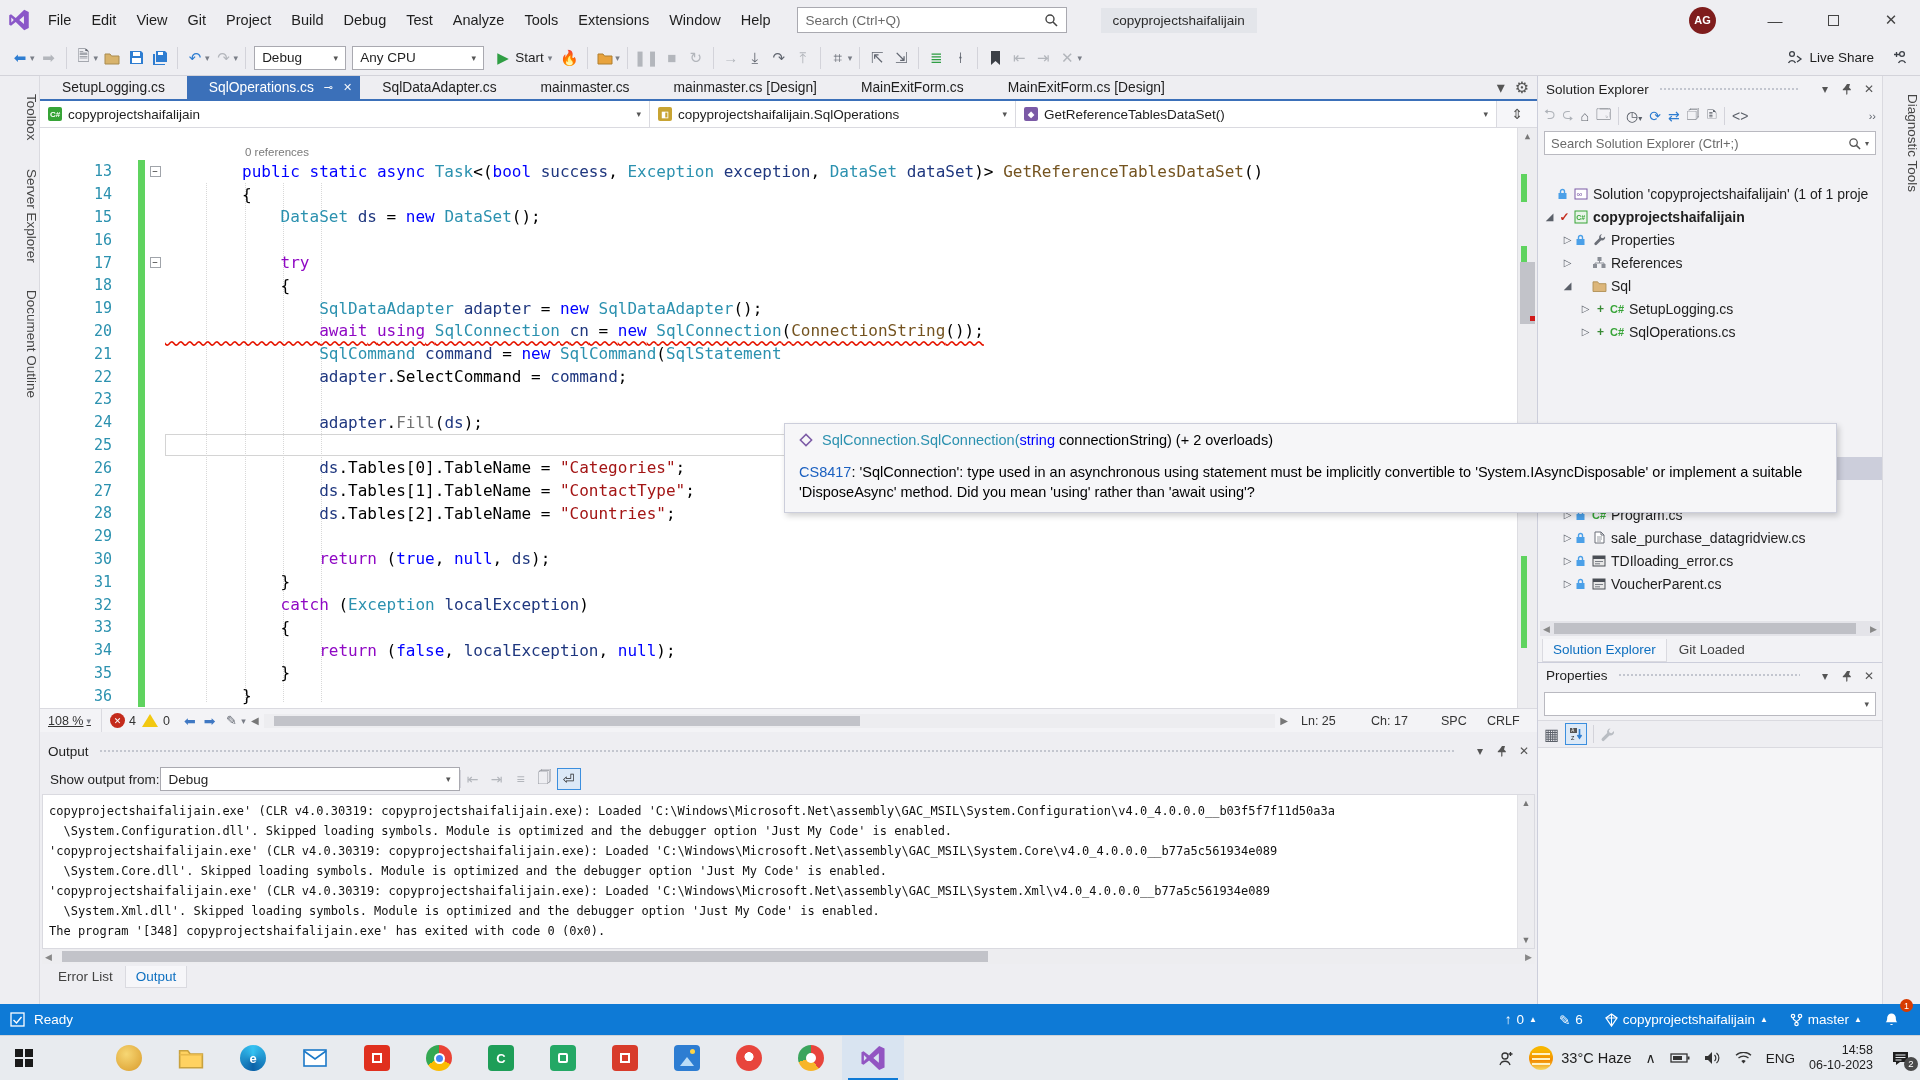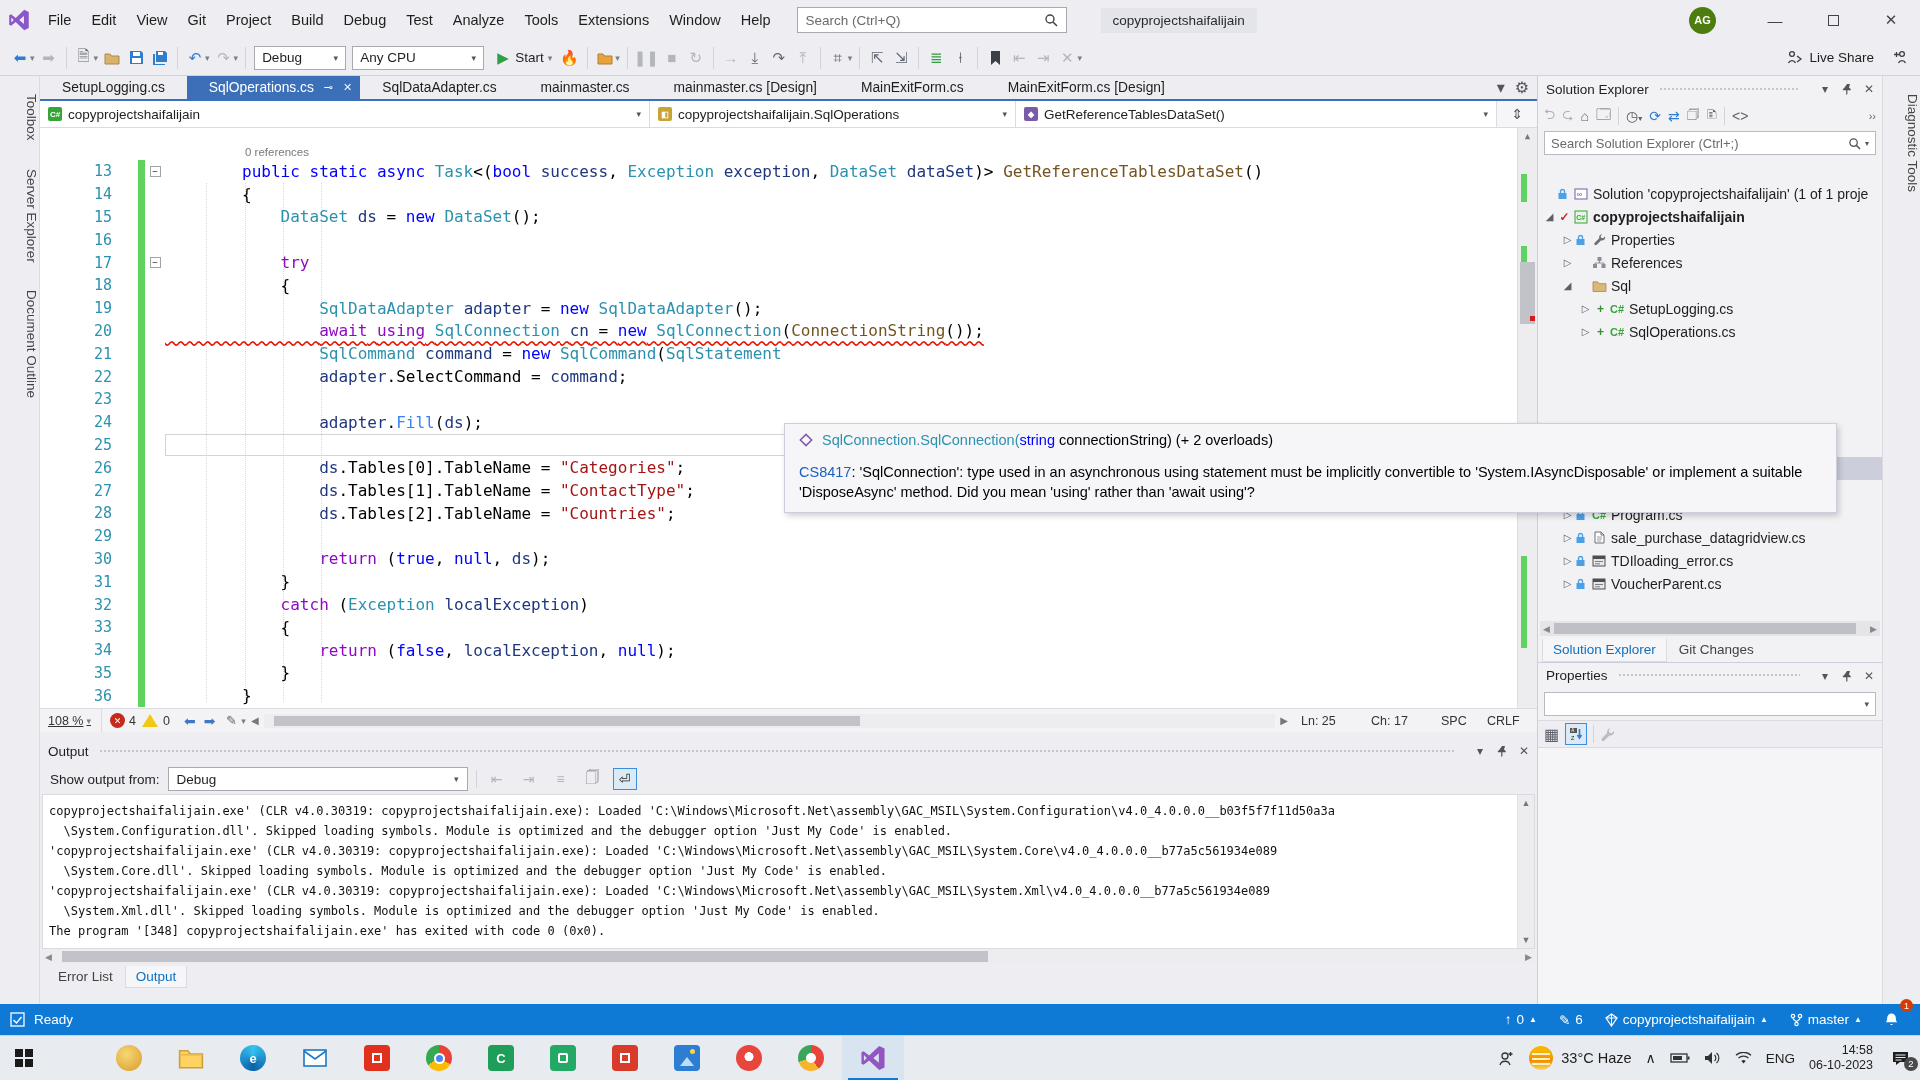--- a/index.html
+++ b/index.html
@@ -8,21 +8,21 @@
 
   
   #titlebar { position:absolute; left:0; top:0; width:1920px; height:40px; background:#EEEEF2; display:flex; align-items:center; }
   .vslogo { width:38px; height:40px; display:flex; align-items:center; justify-content:center; }
   #menubar { display:flex; align-items:center; height:100%; }
   .menu-item { padding:0 10px; font-size:14.5px; line-height:40px; cursor:default; }
   .ttl-search { width:270px; height:26px; background:#FFFFFF; border:1px solid #A9A9B0; margin-left:16px; display:flex; align-items:center; padding:0 8px; }
   .ttl-search .ph { flex:1; color:#6A6A6A; font-size:13.5px; }
   .proj-chip { margin-left:34px; background:#E3E5EA; padding:5px 12px; font-size:13.5px; color:#2B2B2B; }
   .ttl-spacer { flex:1; }
-  .avatar { width:27px; height:27px; border-radius:50%; background:#4d7c0f; color:#fff; font-size:11px; font-weight:bold; display:flex; align-items:center; justify-content:center; margin-right:30px; }
+  .avatar { width:27px; height:27px; border-radius:50%; background:#7f1d1d; color:#fff; font-size:11px; font-weight:bold; display:flex; align-items:center; justify-content:center; margin-right:30px; }
   .winbtns { display:flex; height:100%; }
   .winbtn { width:58px; height:100%; display:flex; align-items:center; justify-content:center; font-size:15px; color:#444; }
   .maxglyph { width:11px; height:11px; border:1.3px solid #444; }
 
   
   #toolbar { position:absolute; left:0; top:40px; width:1920px; height:36px; background:#EEEEF2; border-bottom:1px solid #D3D3DA; display:flex; align-items:center; padding:0 8px; }
   .tb-ico { min-width:22px; height:24px; display:inline-flex; align-items:center; justify-content:center; font-size:15px; color:#616670; margin:0 1px; }
   .tb-ico.blue { color:#2E7DD1; }
   .tb-ico.green { color:#2F9E44; }
   .tb-ico.dark { color:#3B3B3B; }
@@ -81,21 +81,21 @@
   .edhthumb { position:absolute; left:1%; width:58%; top:2px; bottom:2px; background:#C2C3C9; }
   .edst-lbl { width:70px; text-align:left; padding-left:10px; }
 
   .gapsplit { height:6px; background:#EEEEF2; }
 
   
   #outputpanel { height:226px; display:flex; flex-direction:column; background:#EEEEF2; }
   .paneltitle { height:26px; display:flex; align-items:center; padding:0 8px; font-size:13.5px; color:#1E1E1E; }
   .dotdrag { flex:1; height:5px; margin:0 10px; background-image:radial-gradient(#C3C6CF 1px, transparent 1px); background-size:4px 4px; }
   .pt-ico { color:#555; margin-left:12px; font-size:12px; display:inline-flex; }
-  #outctrl { height:30px; display:flex; align-items:center; padding:0 10px; gap:8px; font-size:13.5px; }
+  #outctrl { height:30px; display:flex; align-items:center; padding:0 10px; font-size:13.5px; }
   .outsel { width:300px; height:24px; background:#fff; border:1px solid #A9A9B0; display:flex; align-items:center; padding:0 8px; font-size:13.5px; }
   .outsel .sel-caret { margin-left:auto; font-size:9px; color:#555; }
   .oc-ico { min-width:24px; height:22px; display:inline-flex; align-items:center; justify-content:center; color:#6B6F78; font-size:14px; }
   .oc-ico.dis { color:#B3B6BC; }
   .oc-ico.sel { border:1px solid #3B8EDE; background:#DCE9F7; color:#1E1E1E; }
   #console { flex:1; background:#FFFFFF; border:1px solid #DADAE0; margin:0 2px; position:relative; overflow:hidden; }
   #conlines { padding:6px 4px 0 6px; font-family:"DejaVu Sans Mono","Liberation Mono",monospace; font-size:12px; line-height:20px; color:#111; white-space:pre; }
   #convscroll { position:absolute; right:0; top:0; bottom:0; width:17px; background:#EDEDF0; border-left:1px solid #E2E2E6; display:flex; flex-direction:column; justify-content:space-between; }
   #conhscroll { height:15px; margin:0 2px; background:#EDEDF0; position:relative; display:flex; align-items:center; }
   .conhthumb { position:absolute; left:20px; width:62%; top:2px; bottom:2px; background:#C2C3C9; }
@@ -439,21 +439,21 @@
             <div class="crow">
               <span class="ln">23</span>
               <span class="chg on"></span>
               <span class="foldc"></span>
               <div class="ctwrap"><span></span></div>
             </div>
             <div class="crow">
               <span class="ln">24</span>
               <span class="chg on"></span>
               <span class="foldc"></span>
-              <div class="ctwrap"><span><span>                </span><span style="color: rgb(31, 55, 127);">adapter</span><span style="color: rgb(0, 0, 0);">.</span><span style="color: #3b82f6;">Fill</span><span style="color: rgb(0, 0, 0);">(</span><span style="color: rgb(31, 55, 127);">ds</span><span style="color: rgb(0, 0, 0);">);</span></span></div>
+              <div class="ctwrap"><span><span>                </span><span style="color: rgb(31, 55, 127);">adapter</span><span style="color: rgb(0, 0, 0);">.</span><span style="color: #737373;">Fill</span><span style="color: rgb(0, 0, 0);">(</span><span style="color: rgb(31, 55, 127);">ds</span><span style="color: rgb(0, 0, 0);">);</span></span></div>
             </div>
             <div class="crow">
               <span class="ln">25</span>
               <span class="chg on"></span>
               <span class="foldc"></span>
               <div class="ctwrap cur"><span></span></div>
             </div>
             <div class="crow">
               <span class="ln">26</span>
               <span class="chg on"></span>
@@ -817,21 +817,21 @@
             <span class="tlabel">VoucherParent.cs</span>
           </div>
         </div>
       <div class="se-hscroll">
         <span>◀</span>
           <div class="se-hthumb"></div>
           <span>▶</span>
       </div>
       <div class="rp-tabs" id="setabs">
           <div class="btab active">Solution Explorer</div>
-          <div class="btab">Git Changes</div>
+          <div class="btab">Git Loaded</div>
         </div>
       <div class="paneltitle" style="border-top:1px solid #CCCEDB">
         <span>Properties</span>
         <span class="dotdrag"></span>
         <span class="pt-ico">▾</span>
         <span class="pt-ico">
             <svg width="12" height="12" viewBox="0 0 12 12">
               <path d="M7 1 h3 l-1 3.5 1.8 1.8 v1 H7.4 v3.7 l-.6 1 -.6-1 V7.3 H2.8 v-1 L4.6 4.5 Z" fill="#555"></path>
             </svg>
           </span>

